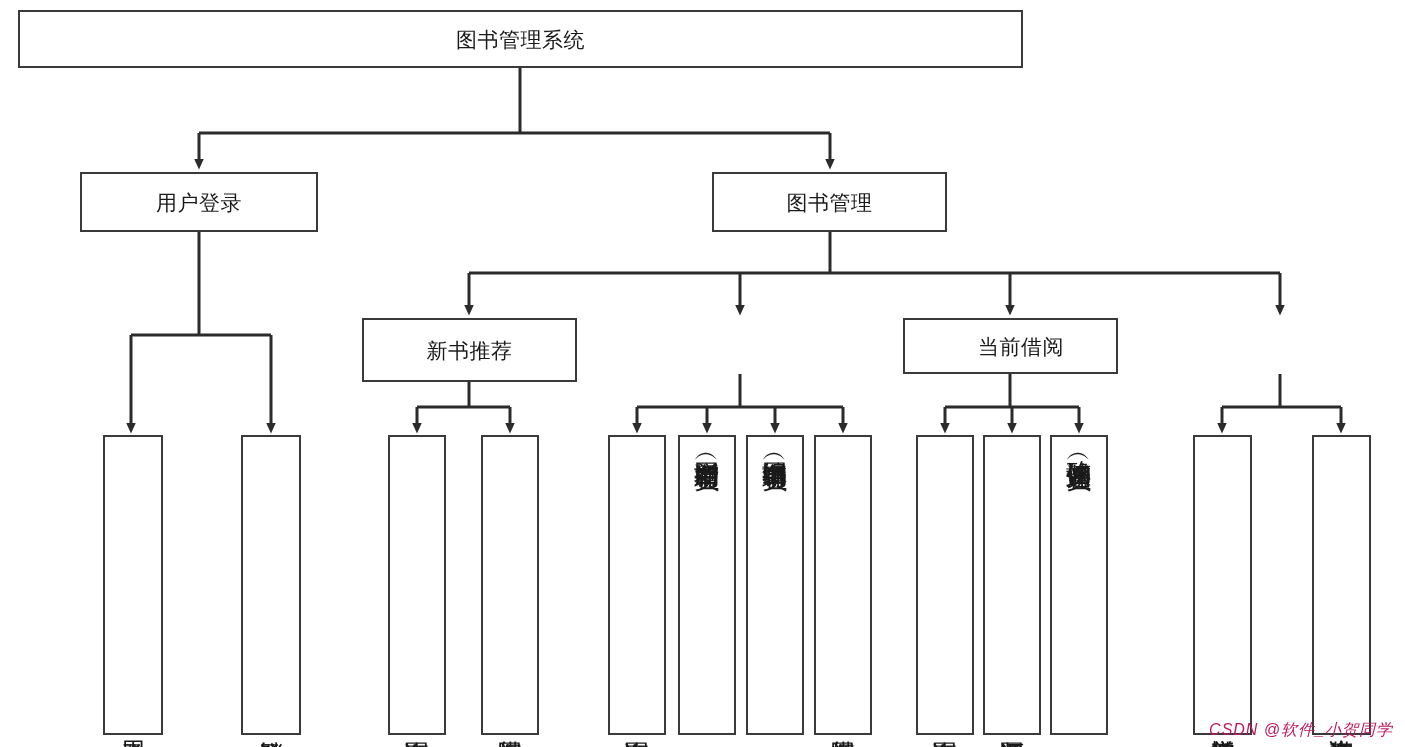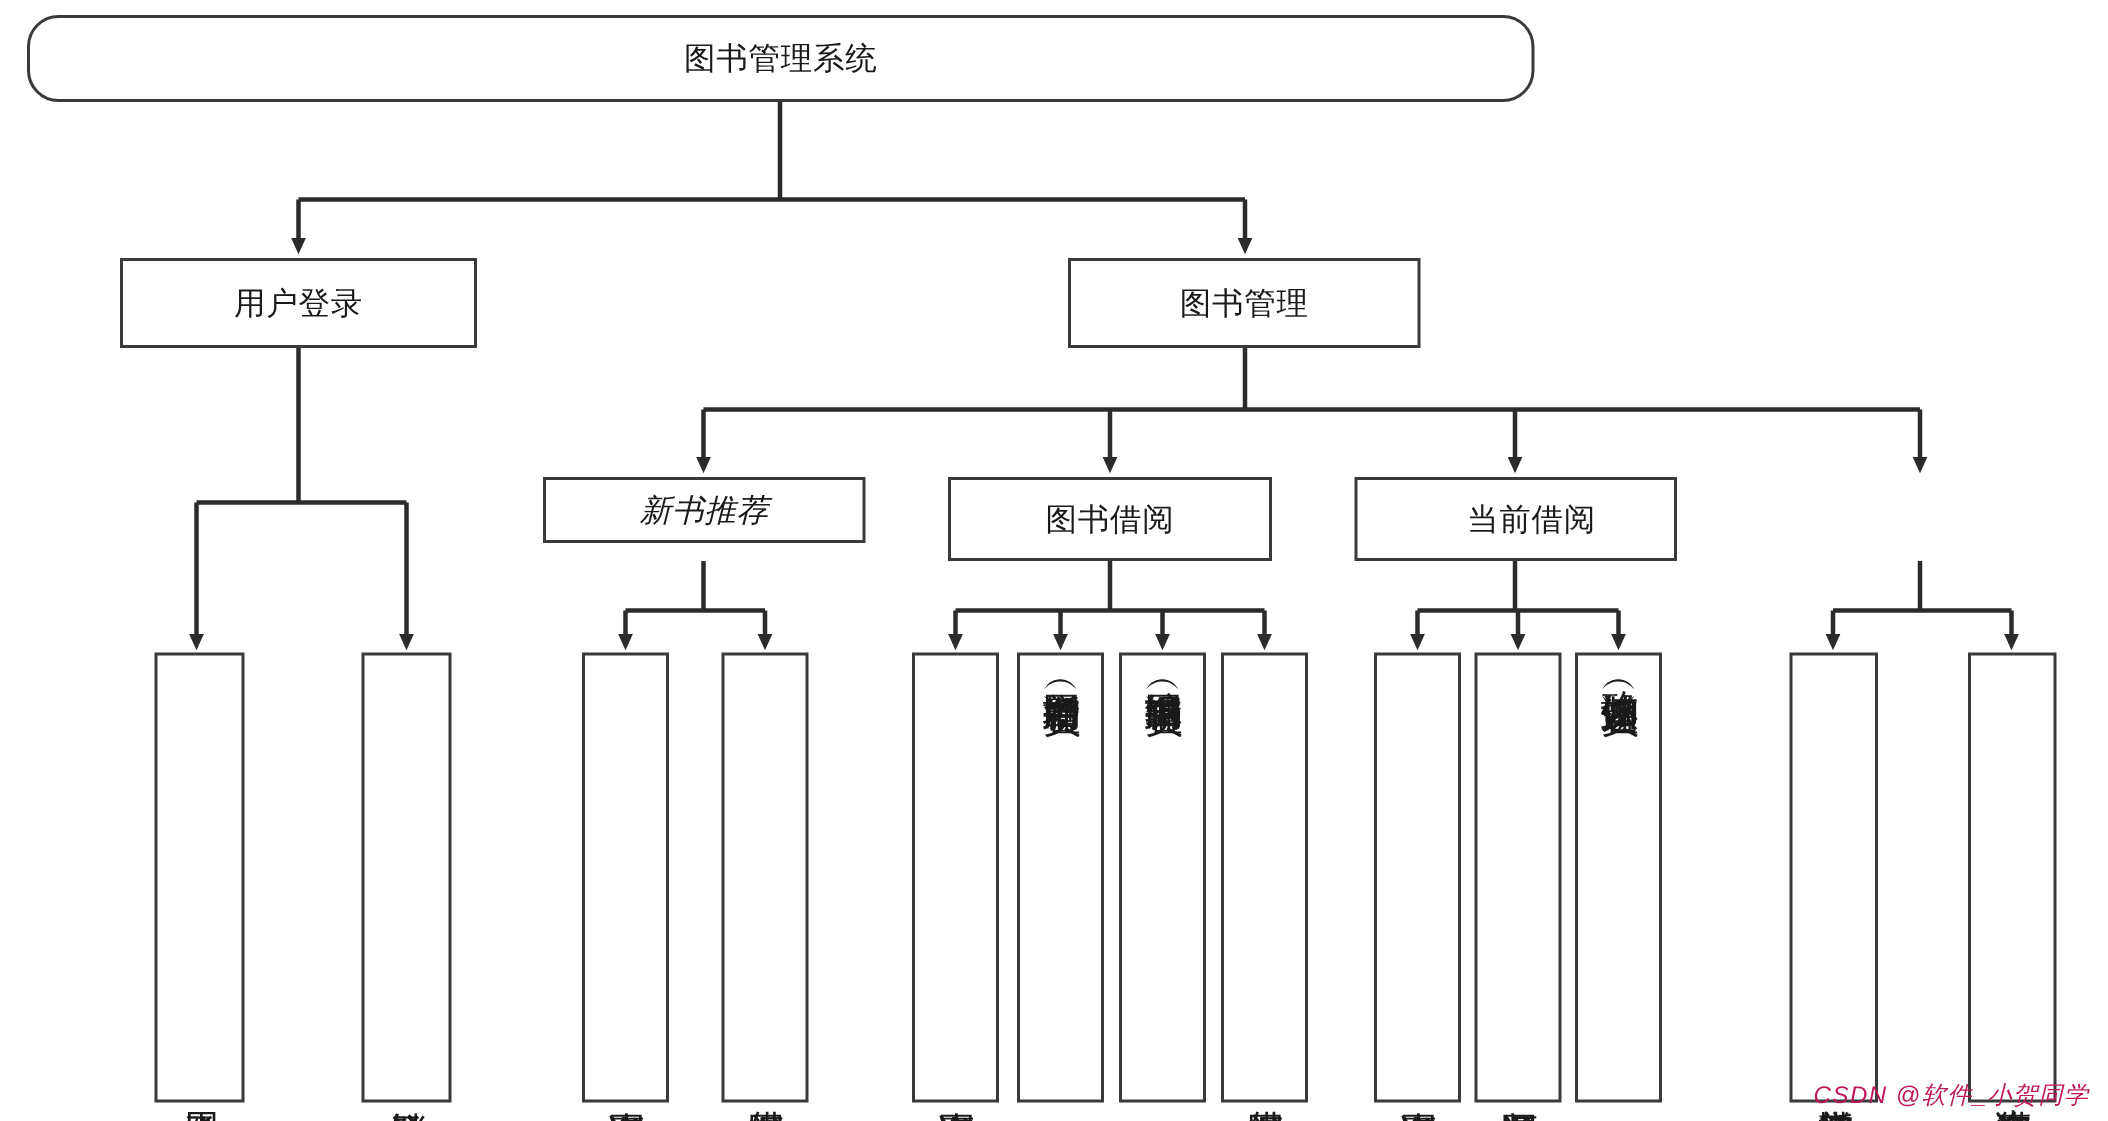--- a/index.html
+++ b/index.html
@@ -124,36 +124,33 @@
       <path d="M1012,407 L1012,424" marker-end="url(#arrow)"></path>
       <path d="M1079,407 L1079,424" marker-end="url(#arrow)"></path>
 
       <path d="M1280,374 L1280,407"></path>
       <path d="M1222,407 L1341,407"></path>
       <path d="M1222,407 L1222,424" marker-end="url(#arrow)"></path>
       <path d="M1341,407 L1341,424" marker-end="url(#arrow)"></path>
     </g>
   </svg>
 
-  <div class="node node-h" style="left:18px; top:10px; width:1005px; height:58px;border-radius:21px;">
+  <div class="node node-h" style="left:18px; top:10px; width:1005px; height:58px;">
     <span>图书管理系统</span>
   </div>
 
   <div class="node node-h" style="left:80px; top:172px; width:238px; height:60px;">
     <span>用户登录</span>
   </div>
   <div class="node node-h" style="left:712px; top:172px; width:235px; height:60px;">
     <span>图书管理</span>
   </div>
 
-  <div class="node node-h" style="left:362px; top:318px; width:215px; height:44px;font-style:italic;">
+  <div class="node node-h" style="left:362px; top:318px; width:215px; height:64px;">
     <span>新书推荐</span>
-  </div>
-  <div class="node node-h" style="left:632px; top:318px; width:216px; height:56px;">
-    <span>图书借阅</span>
   </div>
   <div class="node node-h" style="left:903px; top:318px; width:215px; height:56px;padding-left:21px;">
     <span>当前借阅</span>
   </div>
 
   <div class="node node-v" style="left:103px; top:435px; width:60px; height:300px;">
     <span class="vlabel">用户登录</span>
   </div>
   <div class="node node-v" style="left:241px; top:435px; width:60px; height:300px;">
     <span class="vlabel">注销登录</span>

